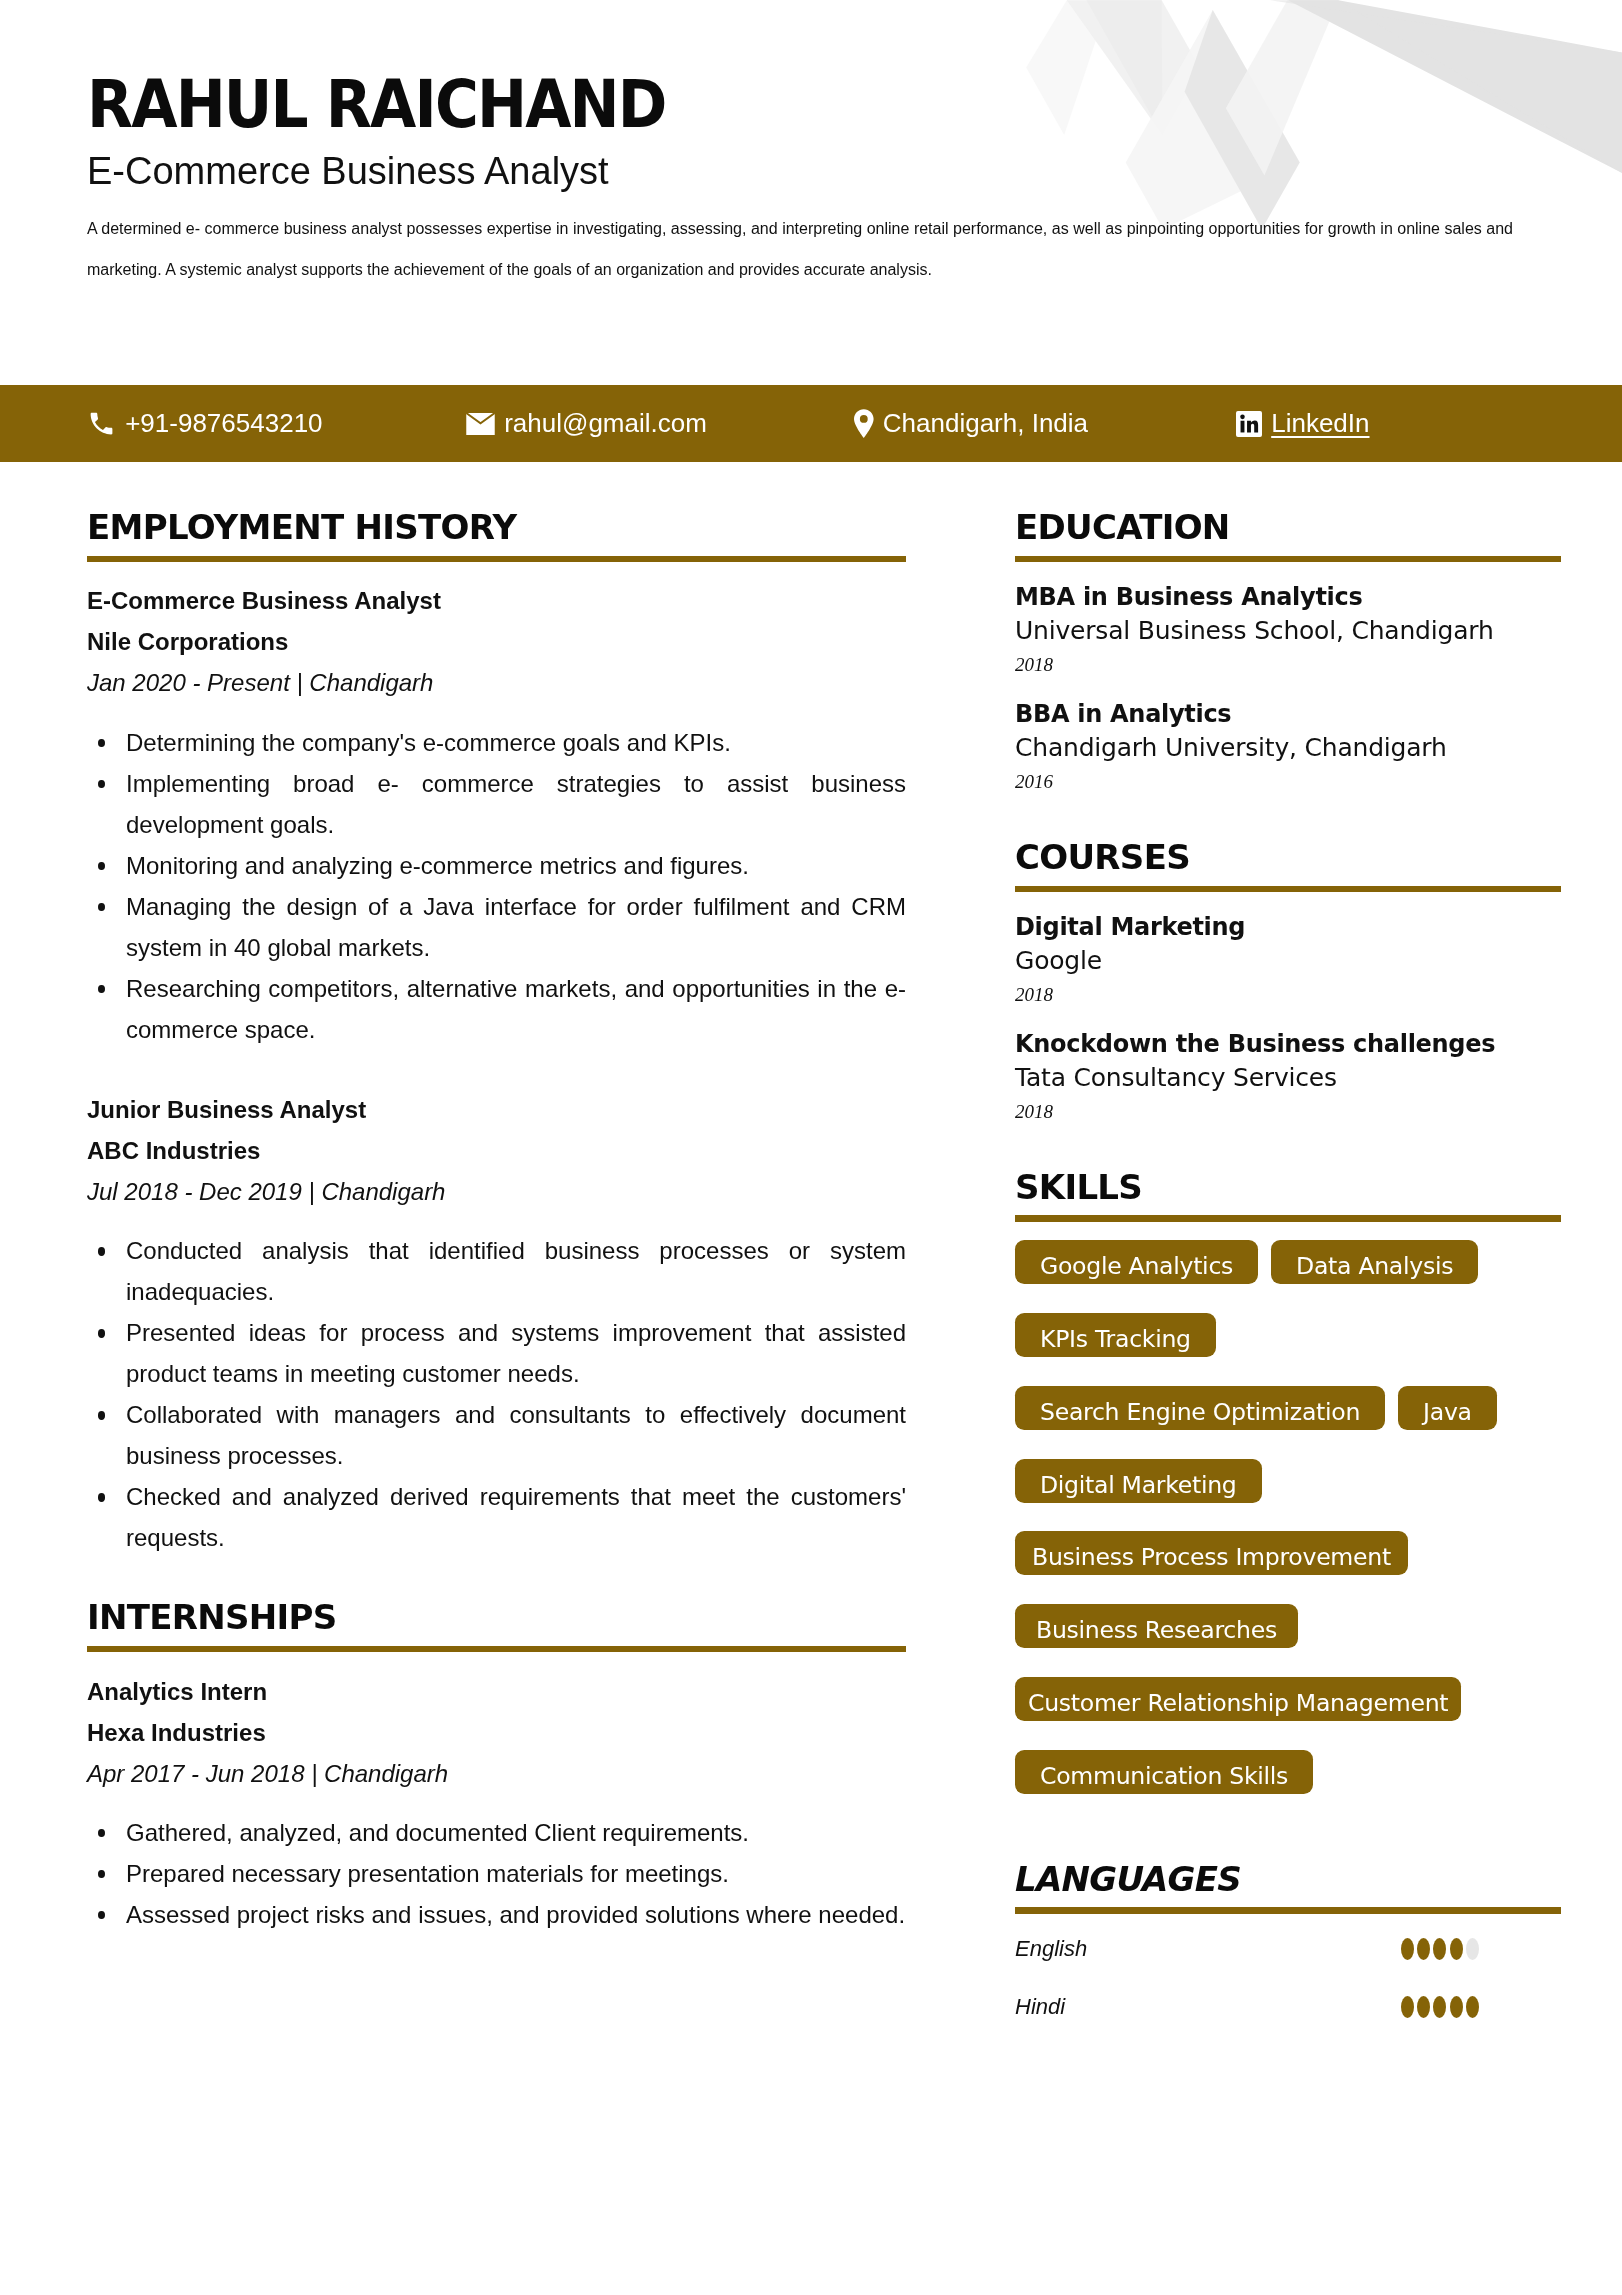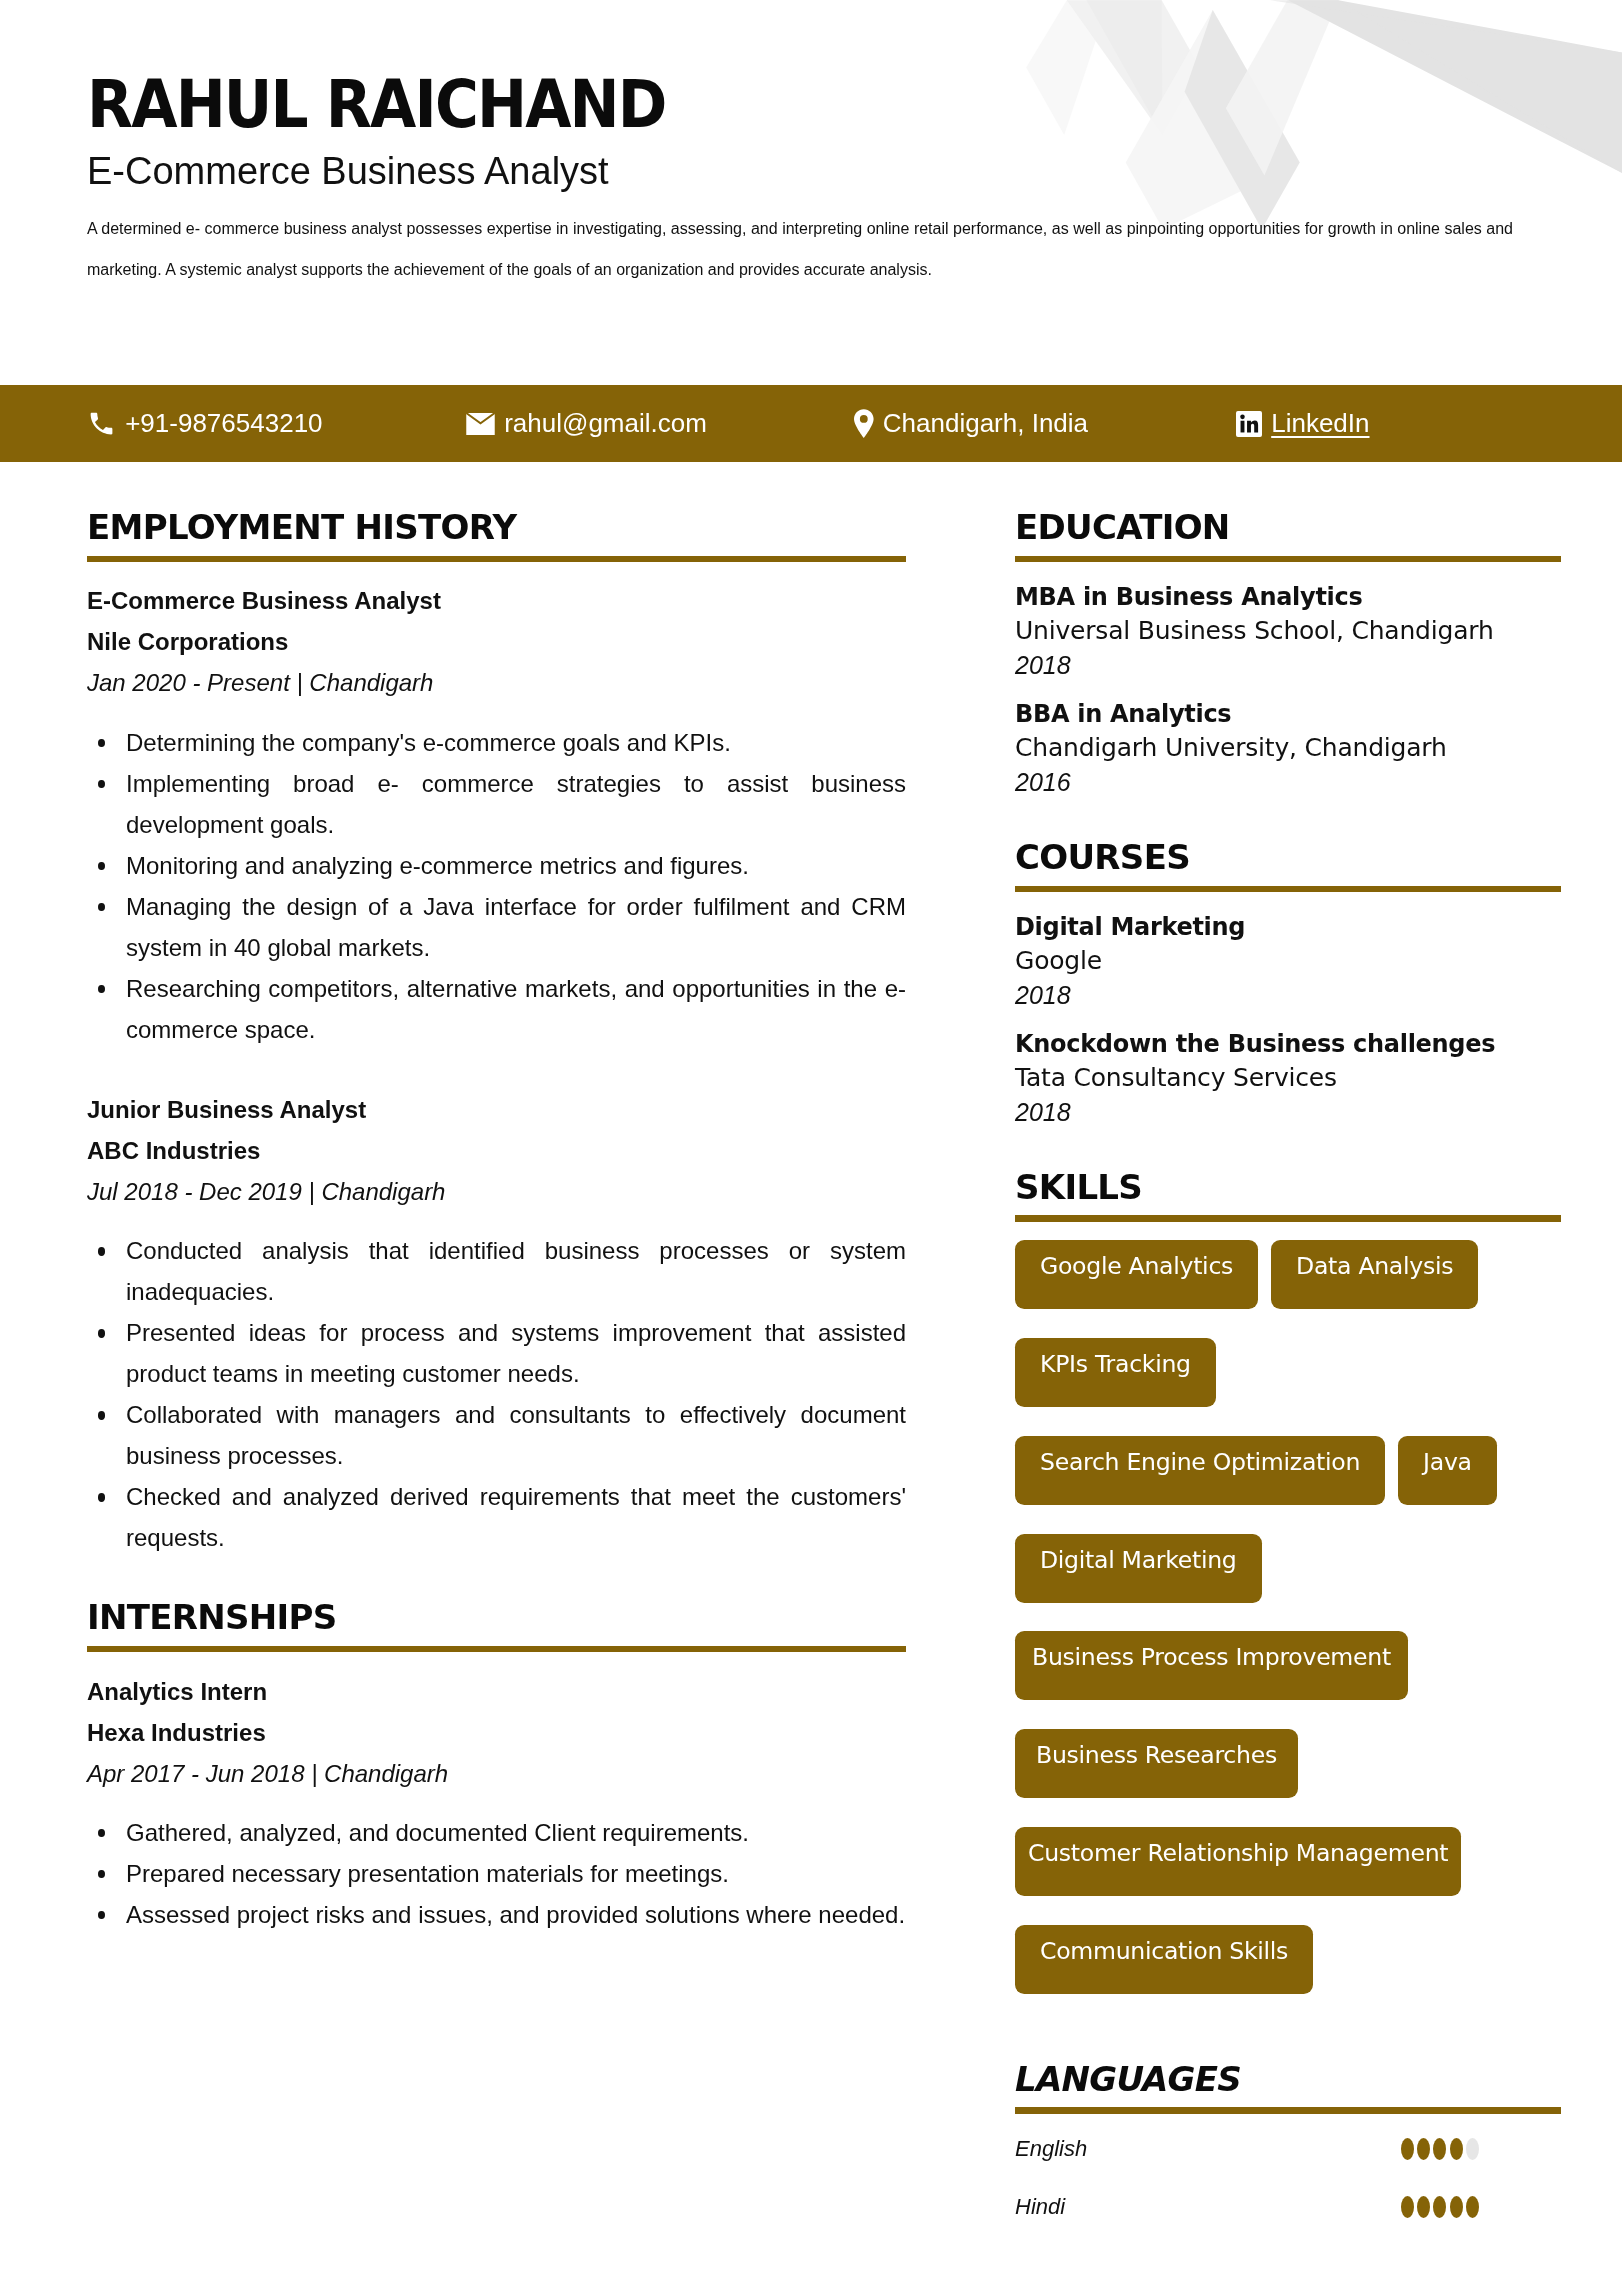--- a/index.html
+++ b/index.html
@@ -27,24 +27,24 @@
   .job-title, .job-company { font-family: "Liberation Sans", sans-serif; font-weight: bold; font-size: 24px; line-height: 41px; }
   .job-dates { font-family: "Liberation Sans", sans-serif; font-style: italic; font-size: 24px; line-height: 41px; }
   .bullets { list-style: none; margin-top: 18.3px; }
   .bullets li { position: relative; padding-left: 39px; font-family: "Liberation Sans", sans-serif; font-size: 24px; line-height: 41px; text-align: justify; }
   .bullets li::before { content: ""; position: absolute; left: 11px; top: 17px; width: 7.2px; height: 8.5px; border-radius: 50%; background: #111; }
   .job { margin-bottom: 39px; }
 
   .edu-item { margin-bottom: 14.4px; }
   .edu-degree { font-family: "DejaVu Sans", sans-serif; font-weight: bold; font-size: 24px; line-height: 34px; letter-spacing: -0.3px; }
   .edu-school { font-family: "DejaVu Sans", sans-serif; font-size: 25px; line-height: 34px; letter-spacing: -0.2px; }
-  .edu-year { font-family: Liberation Sans, sans-serif; font-style: italic; font-size: 25px; line-height: 34px; }
+  .edu-year { font-family: Liberation Serif, serif; font-style: italic; font-size: 19px; line-height: 34px; }
 
   .skills { display: flex; flex-wrap: wrap; gap: 14.4px 13px; margin-top: 0; }
-  .skill { background: #856307; color: #fff; font-family: "DejaVu Sans", sans-serif; font-size: 23.6px; letter-spacing: -0.3px; height: 69px; line-height: 52px; padding: 0 25px; border-radius: 9.2px; white-space: nowrap; }
+  .skill { background: #856307; color: #fff; font-family: "DejaVu Sans", sans-serif; font-size: 23.6px; letter-spacing: -0.3px; height: 44px; line-height: 52px; padding: 0 25px; border-radius: 9.2px; white-space: nowrap; }
   .skill-break { flex-basis: 100%; height: 0; }
 
   .lang-row { display: flex; align-items: center; justify-content: space-between; height: 58px; width: 546px; }
   .lang-name { font-family: "Liberation Sans", sans-serif; font-size: 22px; }
   .dots { display: flex; gap: 3.3px; margin-right: 82px; }
   .dot { width: 13px; height: 22px; border-radius: 50%; background: #856307; }
   .dot.empty { background: #e6e6e6; }
 </style>
 </head>
 <body>

